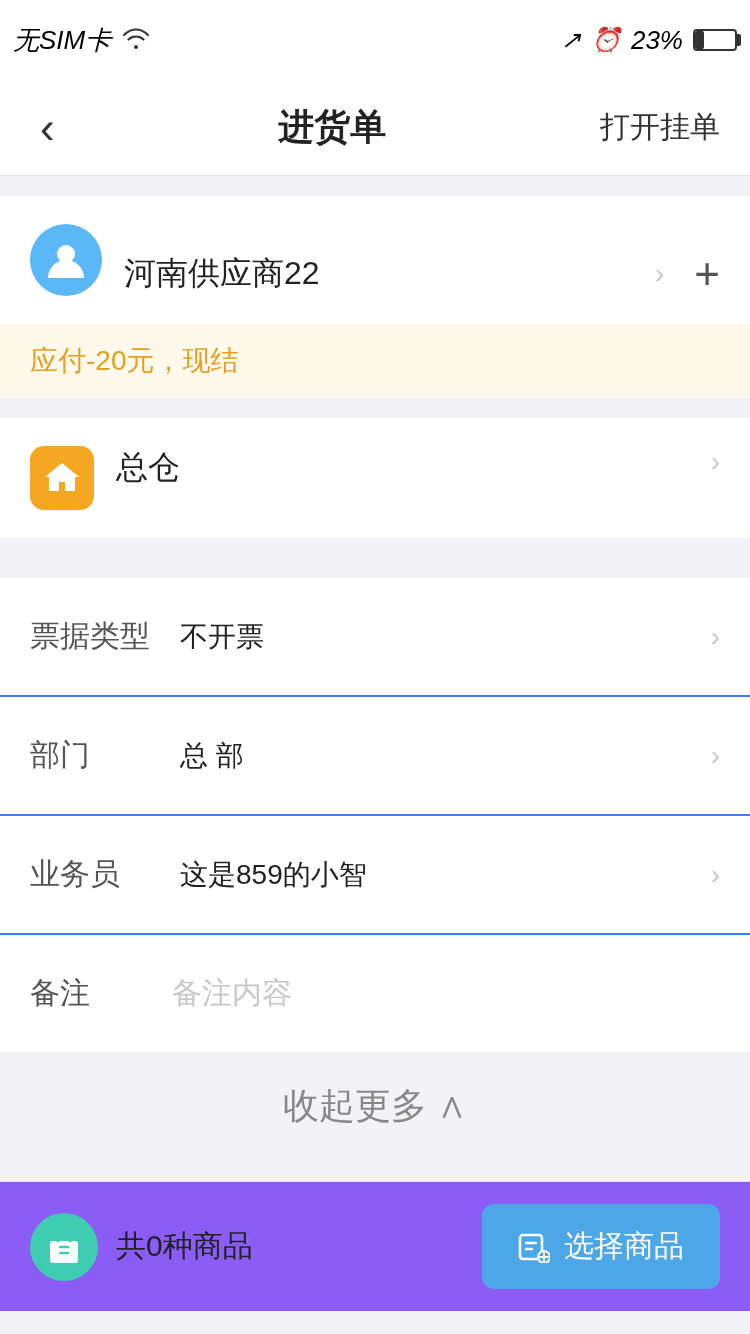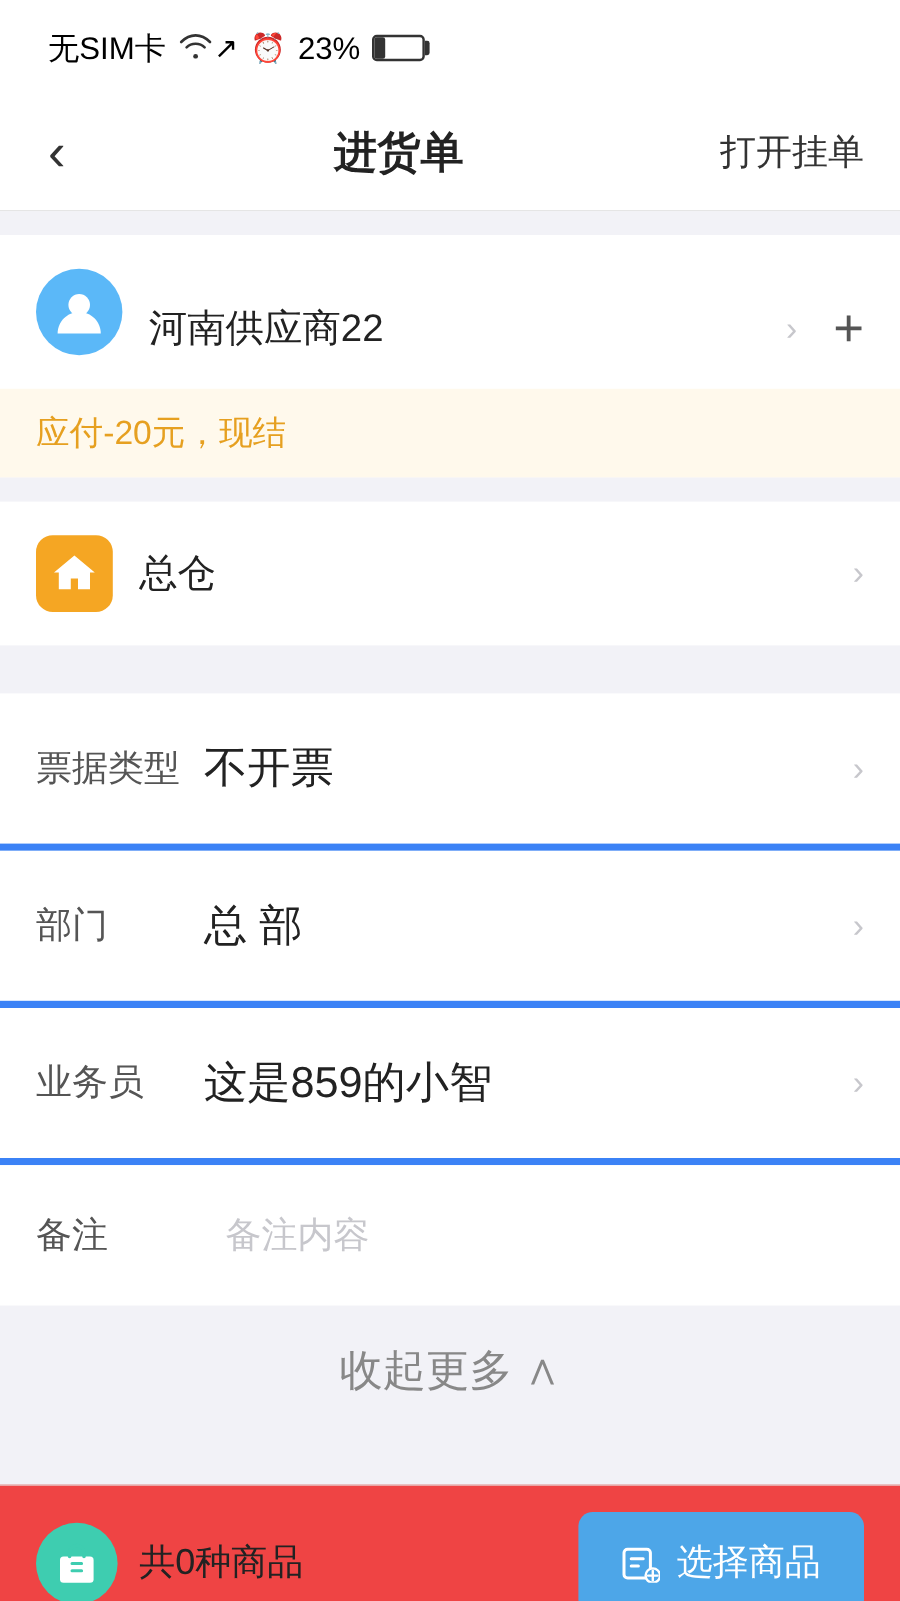--- a/index.html
+++ b/index.html
@@ -12,23 +12,25 @@
       font-size: 32px;
     }
 
     
     .status-bar {
       width: 750px;
       height: 80px;
       background: #fff;
       display: flex;
       align-items: center;
-      padding: 0 40px;
+      justify-content: space-between;
+      padding: 0 13px;
       font-size: 28px;
       font-weight: 500;
+      font-style: italic;
     }
     .status-left {
       display: flex;
       align-items: center;
       gap: 10px;
       font-size: 26px;
     }
     .wifi-icon { font-size: 28px; }
     .status-center { font-size: 30px; font-weight: 600; }
     .status-right {
@@ -146,21 +148,20 @@
     .notice-bar {
       background: #fff9ec;
       padding: 18px 30px;
       font-size: 28px;
       color: #e6a020;
     }
 
     
     .warehouse-row {
       display: flex;
-      align-items: center;
       padding: 28px 30px;
       background: #fff;
     }
     .warehouse-icon {
       width: 64px;
       height: 64px;
       border-radius: 14px;
       background: #f5a623;
       display: flex;
       align-items: center;
@@ -177,63 +178,63 @@
 
     
     .form-section {
       background: #fff;
       margin-top: 20px;
     }
     .form-row {
       display: flex;
       align-items: center;
       padding: 38px 30px;
-      border-bottom: 6px solid #3b82f6;
+      border-bottom: 2px solid #3b82f6;
       background: #fff;
     }
     .form-row:last-child {
       border-bottom: none;
     }
     .form-label {
       font-size: 30px;
       color: #555;
       width: 140px;
       flex-shrink: 0;
     }
     .form-value {
       flex: 1;
-      font-size: 36px;
-      color: #222;
+      font-size: 28px;
+      color: #222;
+      margin-left: 10px;
     }
     .form-placeholder {
       flex: 1;
       font-size: 30px;
       color: #c7c7cc;
-      margin-left: 18px;
+      margin-left: 2px;
     }
 
     
     .collapse-row {
       background: #f2f2f7;
       padding: 30px;
       text-align: center;
       font-size: 36px;
       color: #888;
       cursor: pointer;
     }
 
     
     .bottom-bar {
-      background: #ef4444;
+      background: #8b5cf6;
       padding: 22px 30px;
       display: flex;
       align-items: center;
       justify-content: space-between;
       border-top: 1px solid #e5e5e5;
-      margin-top: 20px;
     }
     .goods-info {
       display: flex;
       align-items: center;
       gap: 18px;
     }
     .goods-icon {
       width: 68px;
       height: 68px;
       border-radius: 50%;

